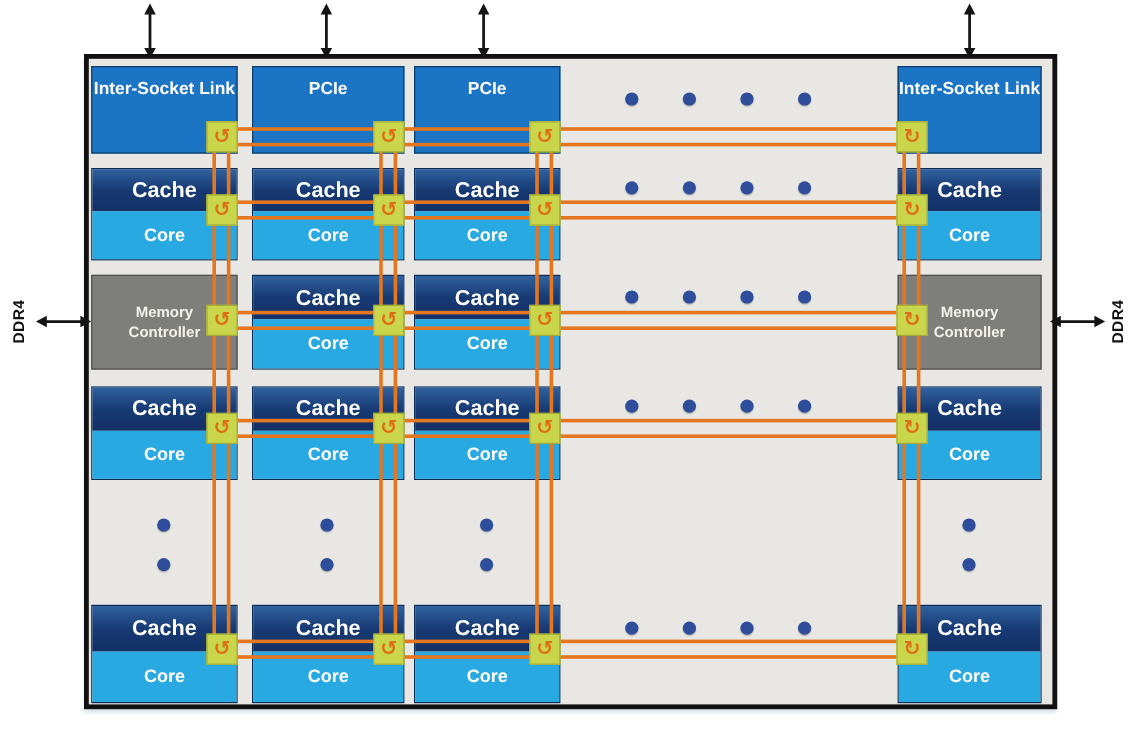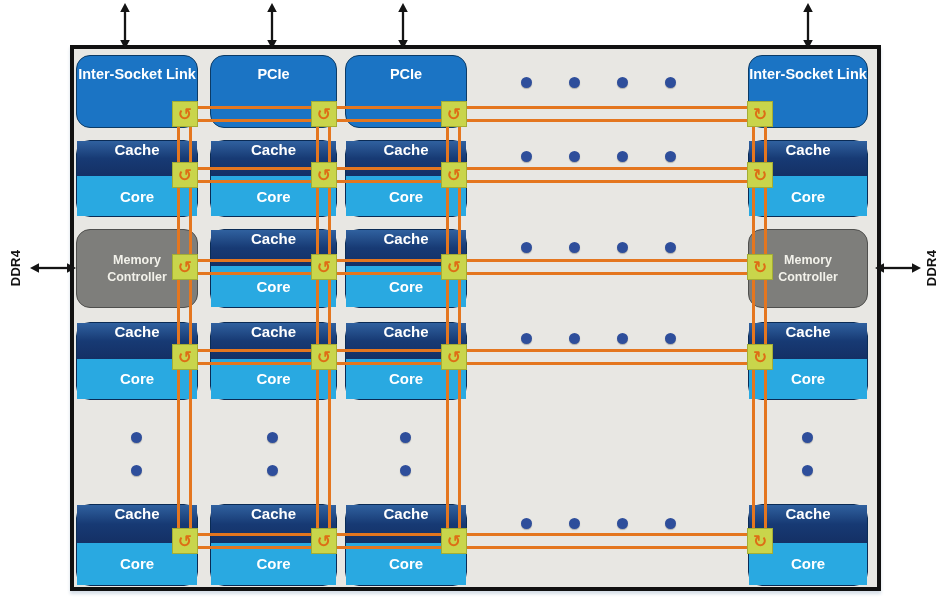--- a/index.html
+++ b/index.html
@@ -2,26 +2,26 @@
 <html><head>
 <meta charset="utf-8">
 <style>
   html,body{margin:0;padding:0;background:#ffffff;}
   #canvas{position:relative;width:941px;height:613px;background:#ffffff;overflow:hidden;
           font-family:"Liberation Sans","DejaVu Sans",sans-serif;}
   
   #chip{position:absolute;left:70px;top:45px;width:811px;height:546px;box-sizing:border-box;
         background:#e8e7e3;border:4px solid #111111;box-shadow:0 3px 3px rgba(120,150,180,.30);}
   
-  .blk{position:absolute;box-sizing:border-box;color:#ffffff;font-weight:bold;text-align:center;z-index:2;border-radius:14px;}
+  .blk{position:absolute;box-sizing:border-box;color:#ffffff;font-weight:bold;text-align:center;z-index:2;}
   .io{background:#1b74c4;border:1px solid #0c3b66;display:flex;flex-direction:column;align-items:center;
       padding-top:9px;font-size:14.5px;line-height:1.32;}
   .tile{border:1px solid #0a2b55;display:flex;flex-direction:column;padding:0;}
   .tile .cache{width:100%;flex:0 0 47%;background:linear-gradient(180deg,#30619f 0%,#173a74 50%,#143065 100%);
-      display:flex;align-items:flex-start;justify-content:center;font-size:15px;}
+      display:flex;align-items:center;justify-content:center;font-size:18px;}
   .tile .core{width:100%;flex:1;background:#29a9e1;display:flex;align-items:center;justify-content:center;font-size:15px;}
   .mc{background:#7e7e7b;border:1px solid #4f4f4d;color:#f2f1ea;font-size:12.5px;font-weight:600;line-height:1.35;
       display:flex;align-items:center;justify-content:center;}
   .mc span{max-width:86px;}
   
   .hpair{position:absolute;left:172px;width:600px;height:16px;box-sizing:border-box;
          border-top:3px solid #e4761f;border-bottom:3px solid #e4761f;z-index:3;}
   .vpair{position:absolute;top:102px;height:450px;width:15px;box-sizing:border-box;
          border-left:3px solid #e4761f;border-right:3px solid #e4761f;z-index:3;}
   .router{position:absolute;width:26px;height:26px;box-sizing:border-box;background:#c9d54b;

